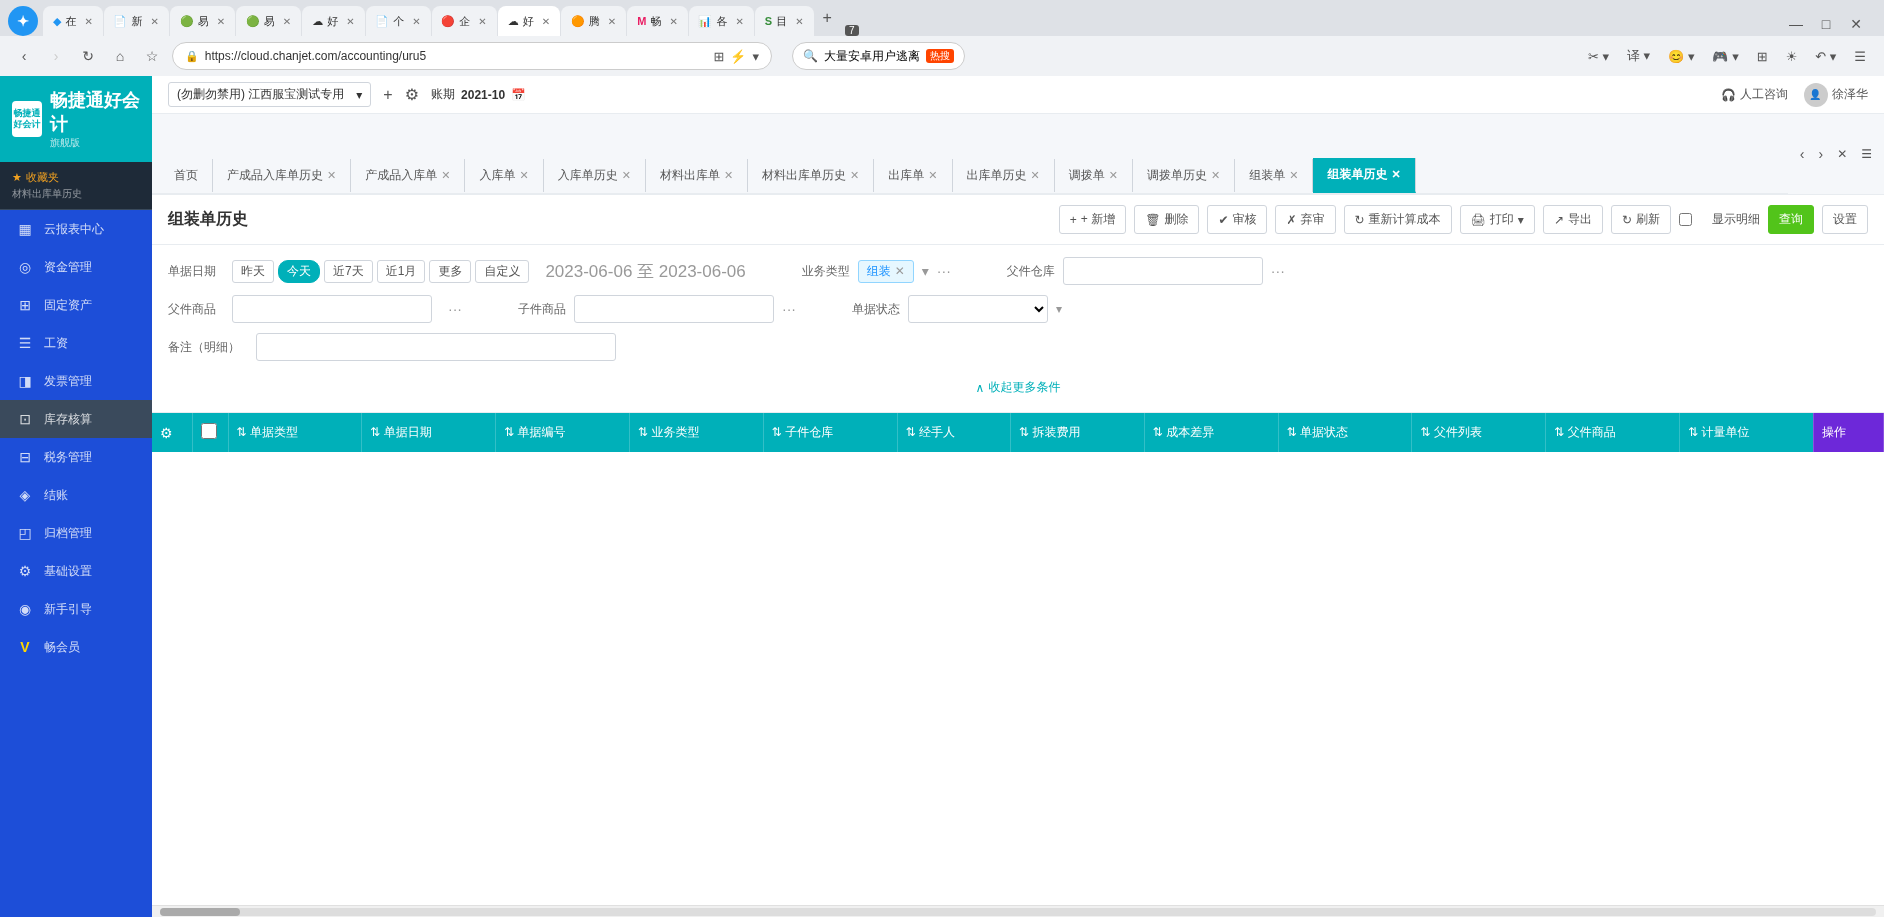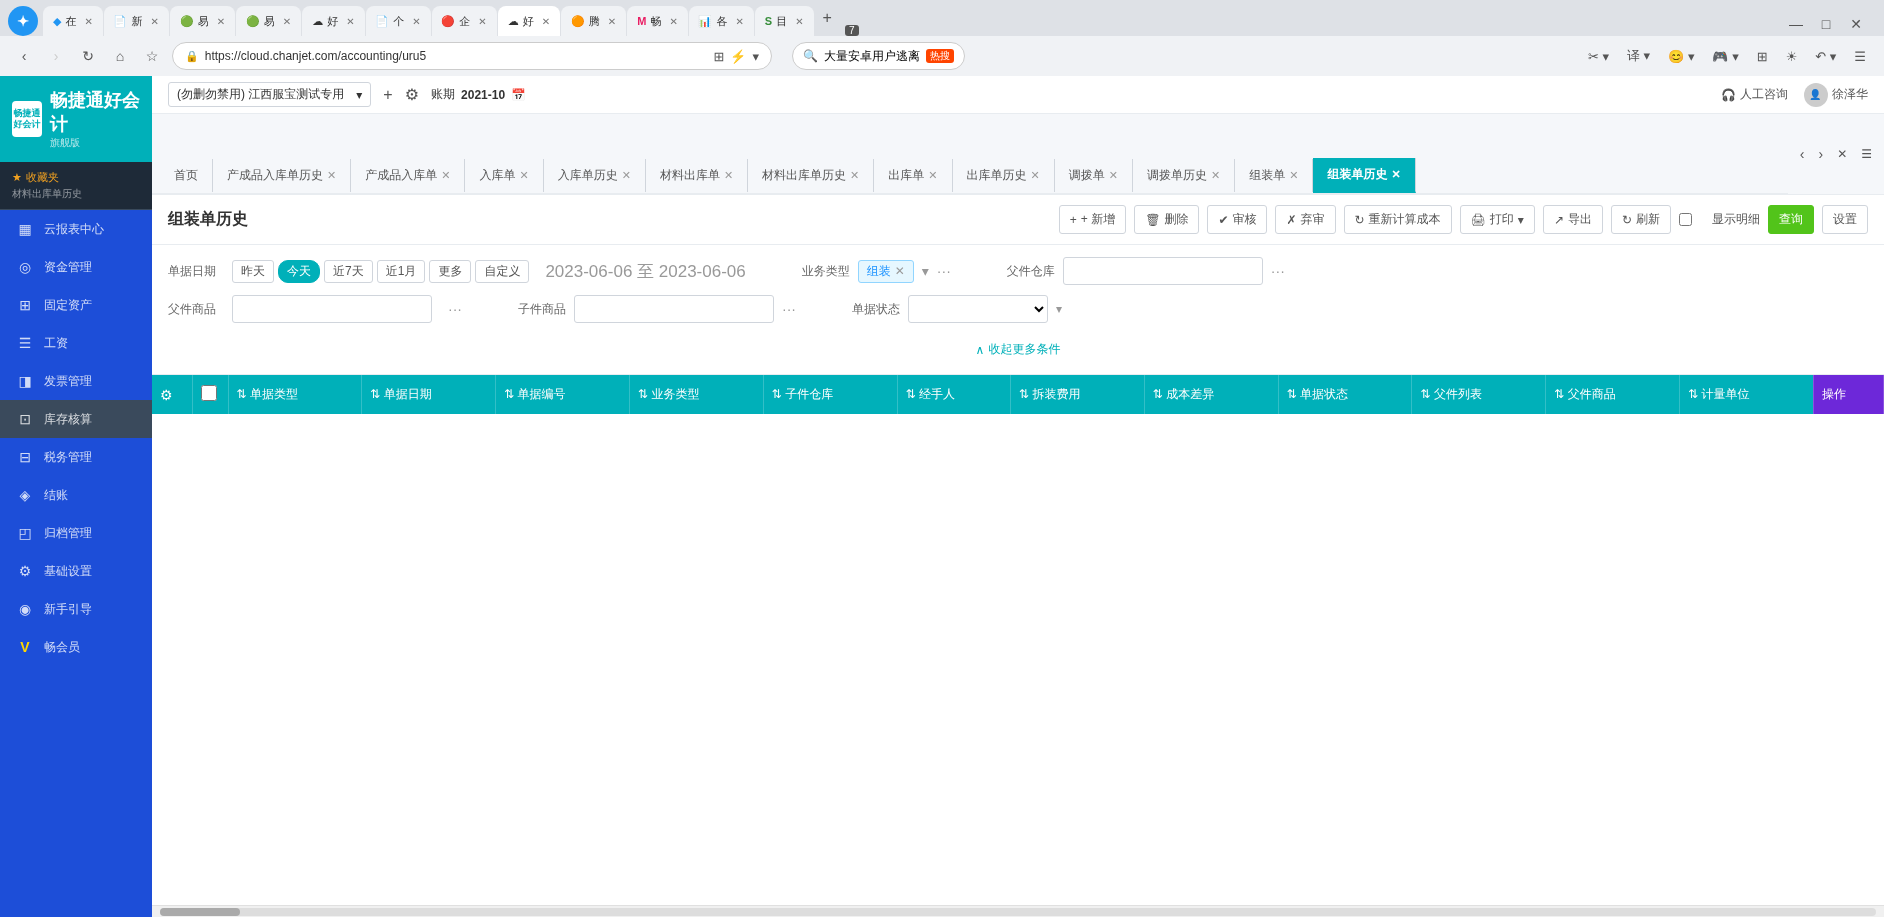--- a/index.html
+++ b/index.html
@@ -460,20 +460,24 @@
         </div>
         <div style="margin-left:40px; display:flex; align-items:center; gap:8px;">
           <span class="filter-label">单据状态</span>
           <select class="filter-select" style="width:140px;">
             <option value=""></option>
           </select>
           <span style="font-size:12px; color:#999; cursor:pointer;">▾</span>
         </div>
       </div>
 
+      <div class="filter-row">
+        <span class="filter-label">备注（明细）</span>
+        <input class="filter-input" style="width: 360px;">
+      </div>
 
       <div style="text-align:center; padding-top:4px;">
         <div class="collapse-btn">
           <span>∧</span>
           <span>收起更多条件</span>
         </div>
       </div>
     </div>
 
     <div class="table-container">

